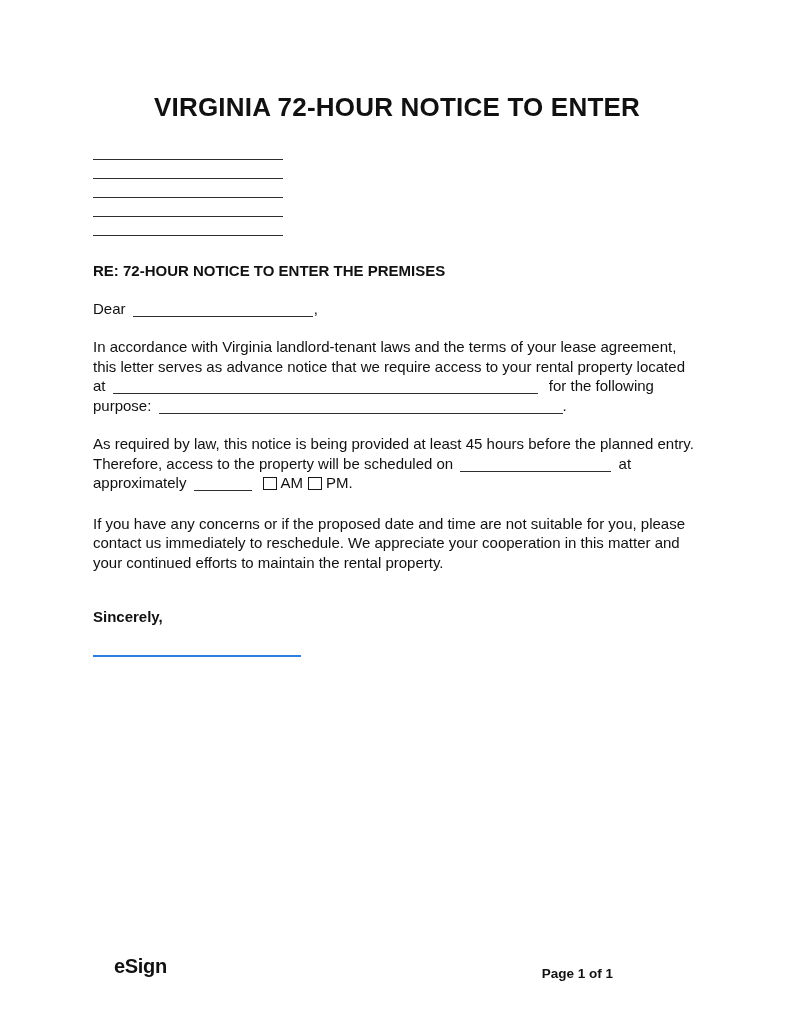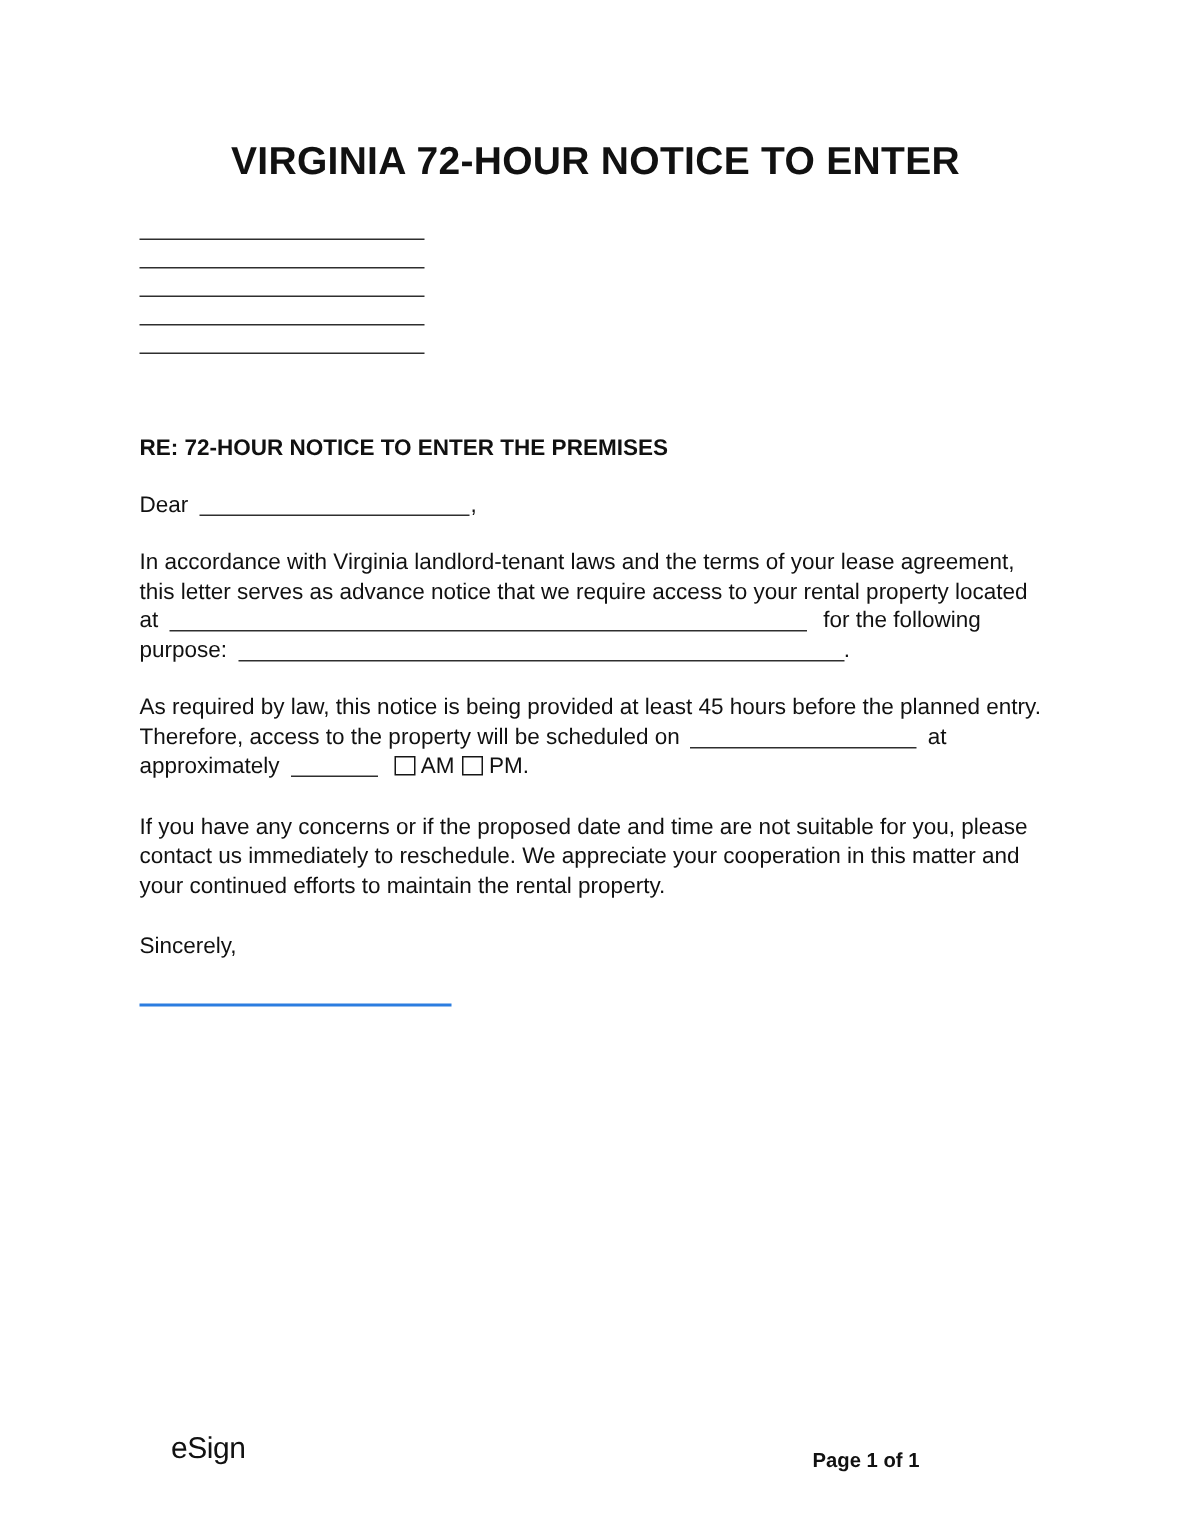--- a/index.html
+++ b/index.html
@@ -41,25 +41,25 @@
     vertical-align: -3px;
     border-bottom: 1.6px solid #2e2e2e;
     margin: 0 3px;
   }
   .blank-date { width: 148px; }
   .blank-name { width: 180px; margin-right: 1px; }
   .blank-address { width: 425px; margin-right: 7px; }
   .blank-purpose { width: 404px; margin-right: 0; }
   .blank-sched-date { width: 151px; }
   .blank-time { width: 58px; }
-  .subject { margin-top: 53px; font-weight: bold; }
+  .subject { margin-top: 25px; font-weight: bold; }
   .dear-row { margin-top: 18px; }
   .para { margin-top: 19px; }
   .para-3 { margin-top: 21px; }
-  .closing { margin-top: 21px; }
+  .closing { margin-top: 35px; font-weight: bold; }
   .checkbox {
     display: inline-block;
     width: 14px;
     height: 13px;
     border: 1.9px solid #161616;
     vertical-align: -2px;
     margin: 0 4px 0 5px;
     background: #ffffff;
   }
   .checkbox.first { margin-left: 8px; }
@@ -68,21 +68,21 @@
     width: 208px;
     height: 0;
     border-bottom: 2.6px solid var(--signature-line, #2b7de0);
   }
   .footer-brand {
     position: absolute;
     left: 114px;
     top: 954px;
     font-size: 20px;
     line-height: 24px;
-    font-weight: normal;
+    font-weight: bold;
     letter-spacing: -0.3px;
   }
   .footer-page {
     position: absolute;
     right: 113px;
     top: 965px;
     font-size: 13.5px;
     line-height: 17px;
     font-weight: bold;
   }

